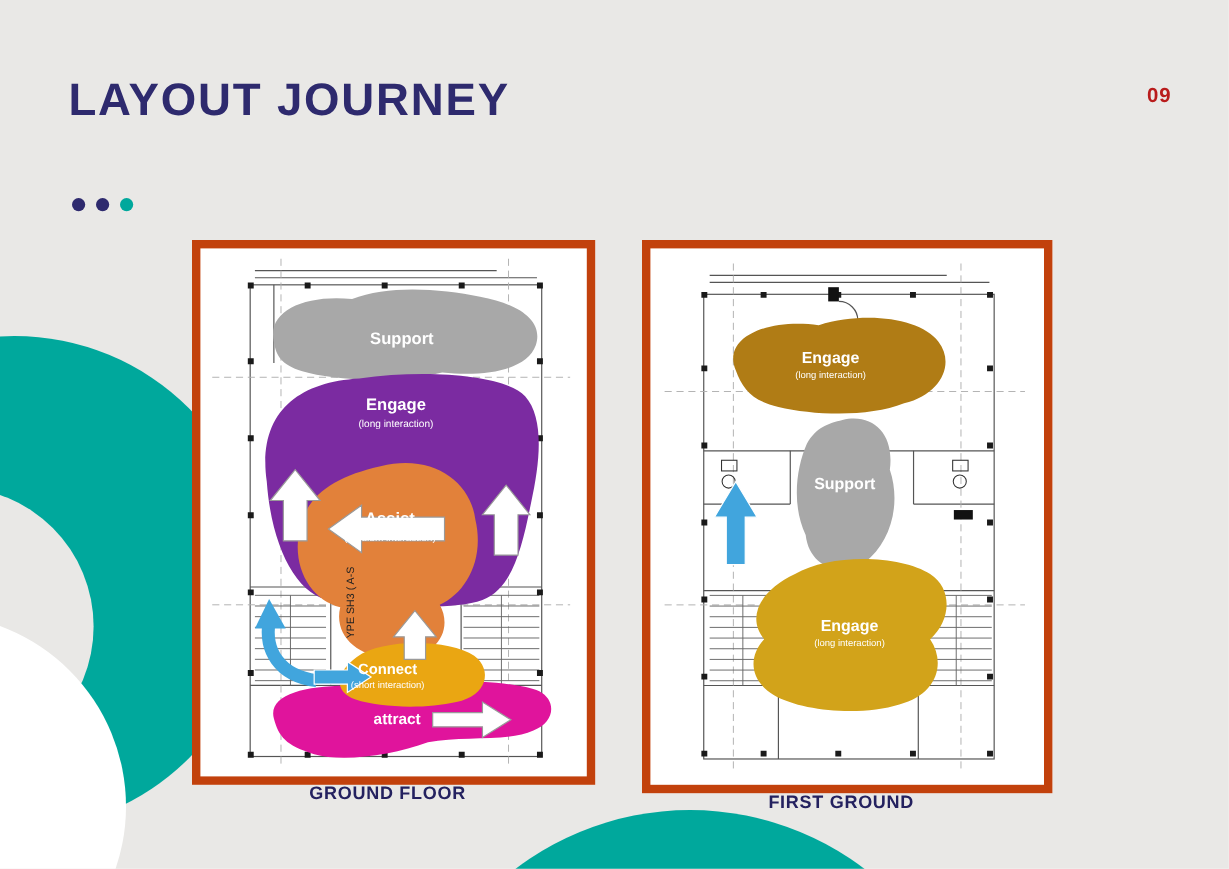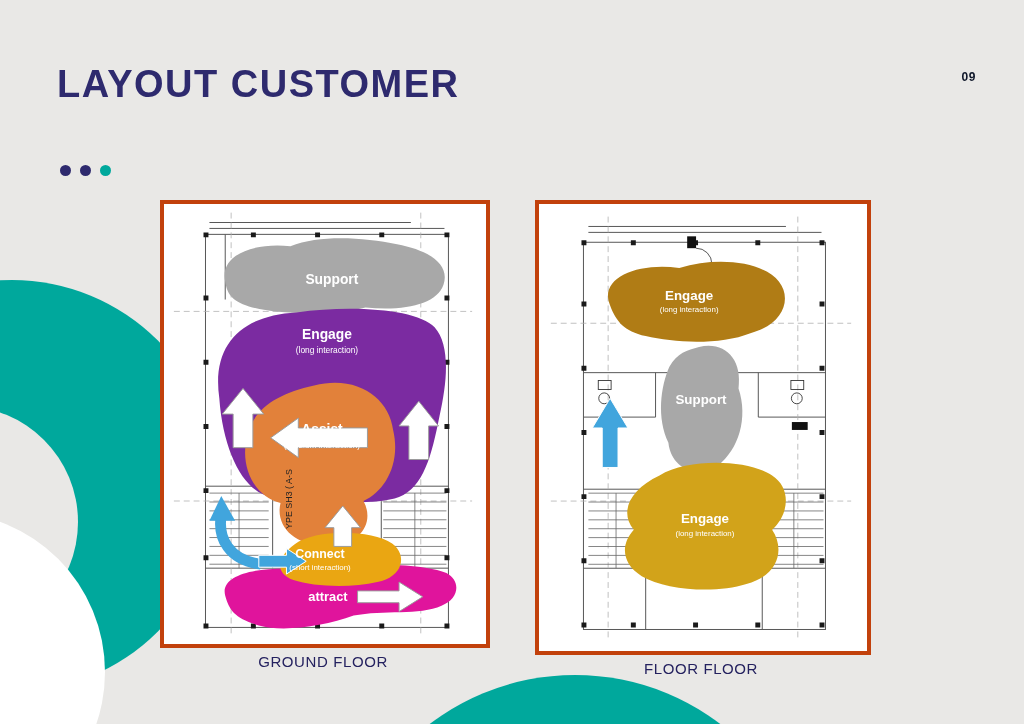--- a/index.html
+++ b/index.html
@@ -6,25 +6,25 @@
   .page{position:relative;width:1024px;height:724px;background:#e9e8e6;overflow:hidden;
         font-family:"Liberation Sans",sans-serif;color:#2e2a6e}
   .bg-decor{position:absolute;left:0;top:0;z-index:0}
   .header-title{position:absolute;left:57px;top:62px;z-index:2;font-size:38px;font-weight:800;
         line-height:1.18;letter-spacing:1.5px;color:#2e2a6e}
   .dots{position:absolute;left:60px;top:165px;display:flex;gap:9px;z-index:2}
   .dot{width:11px;height:11px;border-radius:50%}
   .dot.navy{background:#2e2a6e}
   .dot.teal{background:#00a89c}
   .page-meta{position:absolute;top:70px;right:48px;z-index:2;display:flex;gap:12px;
-        font-size:12px;font-weight:800;letter-spacing:.6px;color:#0f172a}
-  .panel{position:absolute;background:#fff;border:4px solid #c2410c;z-index:1}
+        font-size:17px;font-weight:800;letter-spacing:.6px;color:#b91c1c}
+  .panel{position:absolute;background:#fff;border:7px solid #c2410c;z-index:1}
   .panel.ground{left:160px;top:200px;width:322px;height:440px}
   .panel.first{left:535px;top:200px;width:328px;height:447px}
-  .caption{position:absolute;z-index:2;font-size:15px;font-weight:400;letter-spacing:.6px;
+  .caption{position:absolute;z-index:2;font-size:15px;font-weight:700;letter-spacing:.6px;
         text-align:center;color:#24215f}
   .caption.ground{left:160px;top:653px;width:326px}
   .caption.first{left:535px;top:660px;width:332px}
   svg text{font-family:"Liberation Sans",sans-serif}
   .zl{fill:#fff;font-weight:bold}
   .zs{fill:#fff}
   .side-text{fill:#222}
 </style>
 </head>
 <body>
@@ -32,21 +32,21 @@
 <div class="page">
 
   <svg class="bg-decor" width="1024" height="724" viewBox="0 0 1024 724">
     <circle cx="12" cy="486" r="206" fill="#00a89c"></circle>
     <circle cx="-38" cy="522" r="116" fill="#e9e8e6"></circle>
     <circle cx="-55" cy="672" r="160" fill="#ffffff"></circle>
     <circle cx="575" cy="915" r="240" fill="#00a89c"></circle>
   </svg>
 
   <div class="header-title">
-    <div>LAYOUT CUSTOMER</div>
+    <div>LAYOUT JOURNEY</div>
   </div>
   <div class="dots">
     <span class="dot navy"></span>
     <span class="dot navy"></span>
     <span class="dot teal"></span>
   </div>
   <div class="page-meta">
     <span>09</span>
   </div>
 
@@ -150,15 +150,15 @@
 
       <path fill="#41a5dd" stroke="#ffffff" stroke-width="1" d="M64,266 L64,226 L54,226 L72,196 L90,226 L80,226 L80,266 Z"></path>
 
       <text class="zl" x="152" y="96" font-size="13.5" text-anchor="middle">Engage</text>
       <text class="zs" x="152" y="109" font-size="8" text-anchor="middle">(long interaction)</text>
       <text class="zl" x="164" y="202" font-size="13.5" text-anchor="middle">Support</text>
       <text class="zl" x="168" y="322" font-size="13.5" text-anchor="middle">Engage</text>
       <text class="zs" x="168" y="335" font-size="8" text-anchor="middle">(long interaction)</text>
     </svg>
   </div>
-  <div class="caption first">FLOOR FLOOR</div>
+  <div class="caption first">FIRST GROUND</div>
 
 </div>
 
 </body></html>

